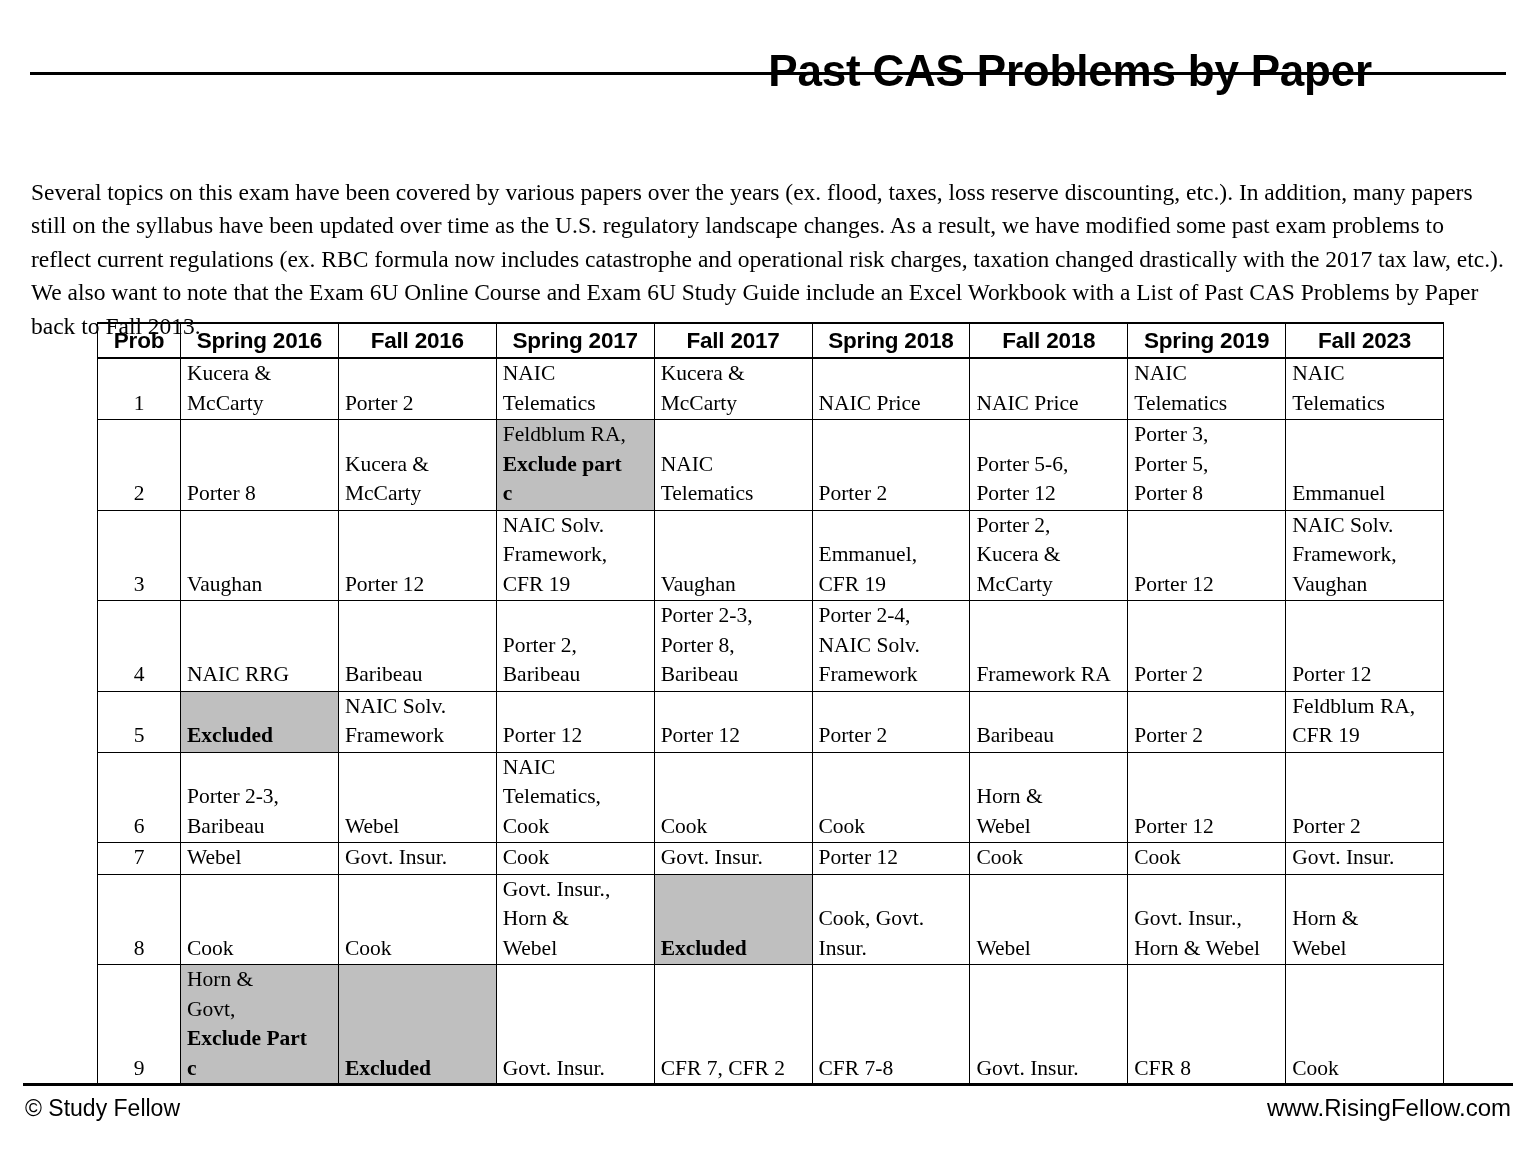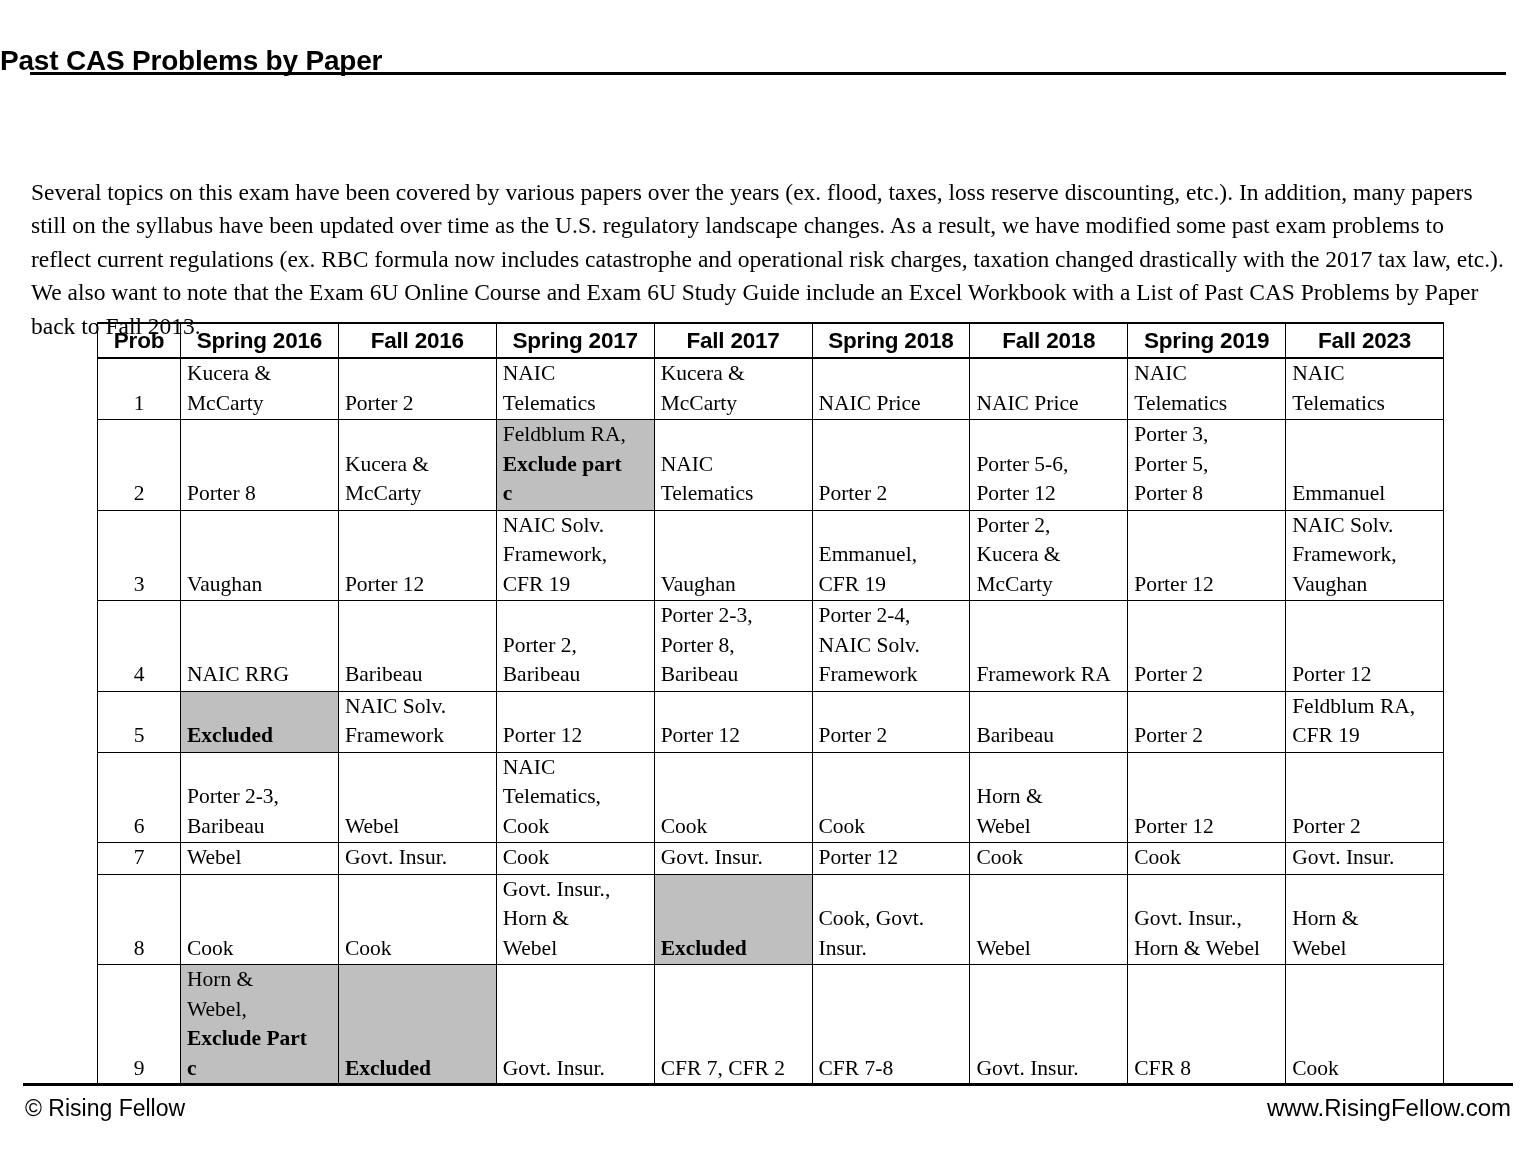--- a/index.html
+++ b/index.html
@@ -22,24 +22,24 @@
     width: 1536px;
     height: 1152px;
     box-sizing: border-box;
   }
 
   
   .doc-title {
     position: absolute;
     left: 0; top: 18px;
     width: 1372px;
-    text-align: left;
+    text-align: right;
     font-family: "Liberation Sans", "DejaVu Sans", sans-serif;
     font-weight: bold;
-    font-size: 28px;
+    font-size: 44px;
     letter-spacing: -0.2px;
     line-height: 48px;
   }
   .title-rule {
     position: absolute;
     left: 30px; top: 72px;
     width: 1476px;
     height: 0;
     border-top: 3px solid #000;
   }
@@ -423,21 +423,21 @@
             </td>
             <td>
               <span class="cell-line">Horn &amp;</span>
               <span class="cell-line">Webel</span>
             </td>
           </tr>
           <tr>
             <td class="prob">9</td>
             <td class="shaded" style="background: rgb(191, 191, 191);">
               <span class="cell-line">Horn &amp;</span>
-              <span class="cell-line">Webel,</span>
+              <span class="cell-line">Govt,</span>
               <span class="cell-line bold">Exclude Part</span>
               <span class="cell-line bold">c</span>
             </td>
             <td class="shaded" style="background: rgb(191, 191, 191);">
               <span class="cell-line bold">Excluded</span>
             </td>
             <td>
               <span class="cell-line">Govt. Insur.</span>
             </td>
             <td>
@@ -454,16 +454,16 @@
             </td>
             <td>
               <span class="cell-line">Cook</span>
             </td>
           </tr>
         </tbody>
     </table>
   </div>
 
   <div class="footer-rule"></div>
-  <div class="footer-left">© Rising Fellow</div>
+  <div class="footer-left">© Study Fellow</div>
   <div class="footer-right">www.RisingFellow.com</div>
 
 </div>
 
 </body></html>

